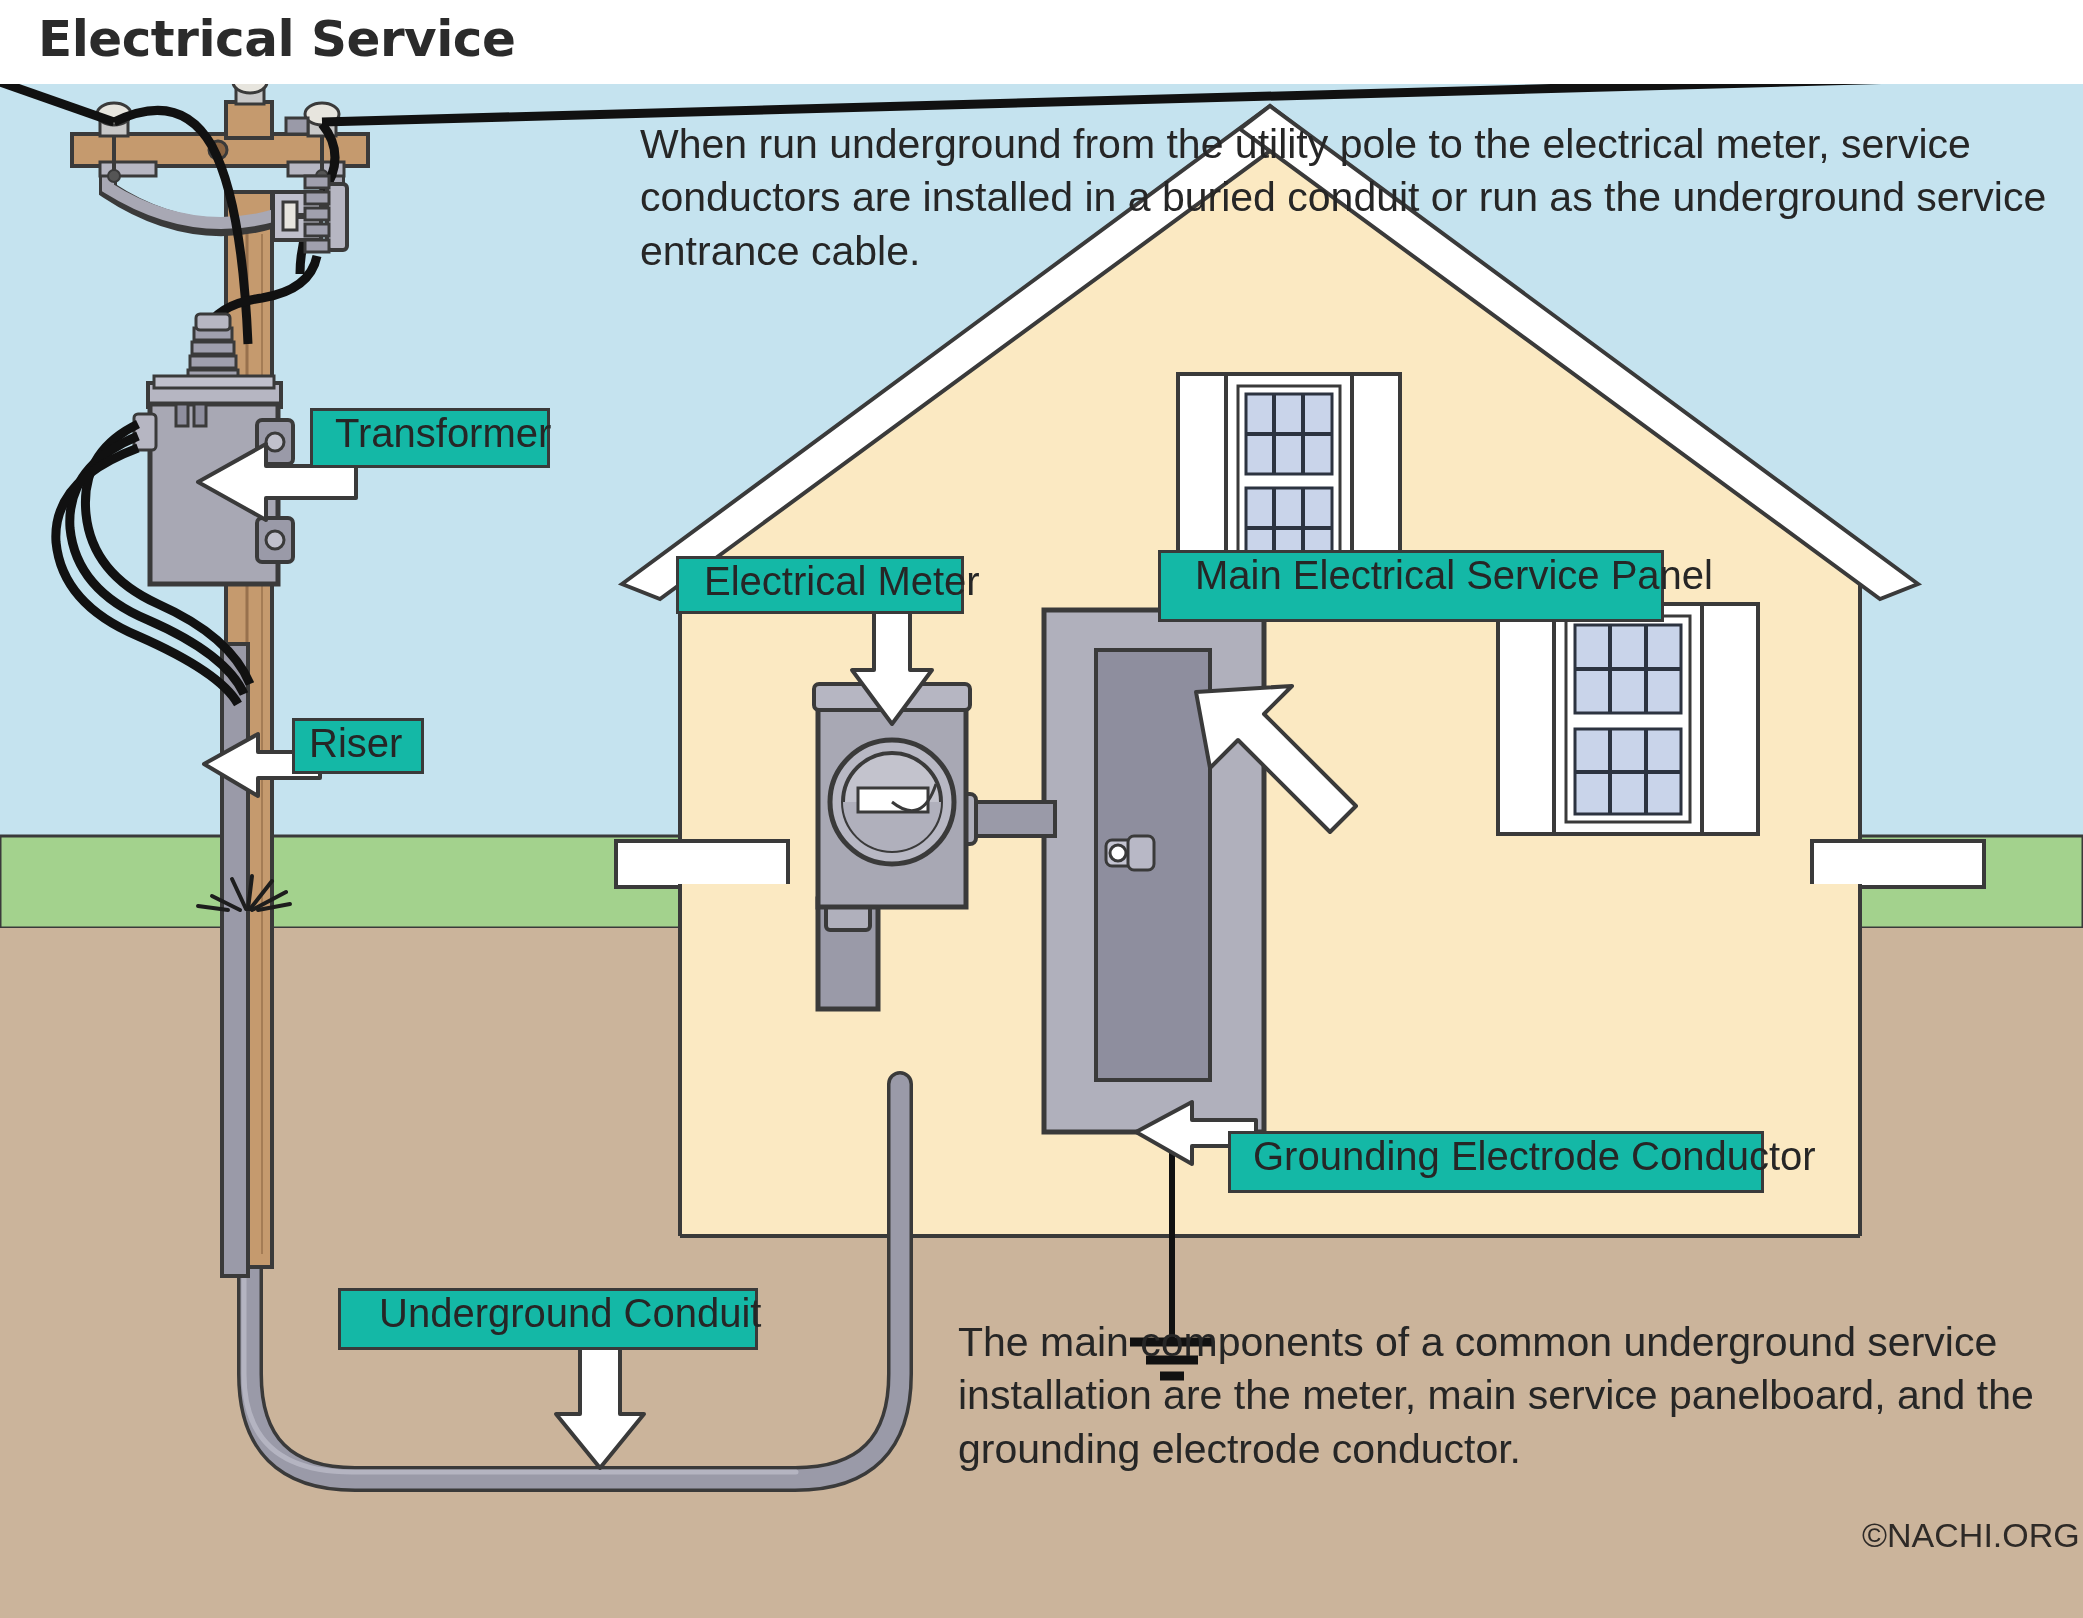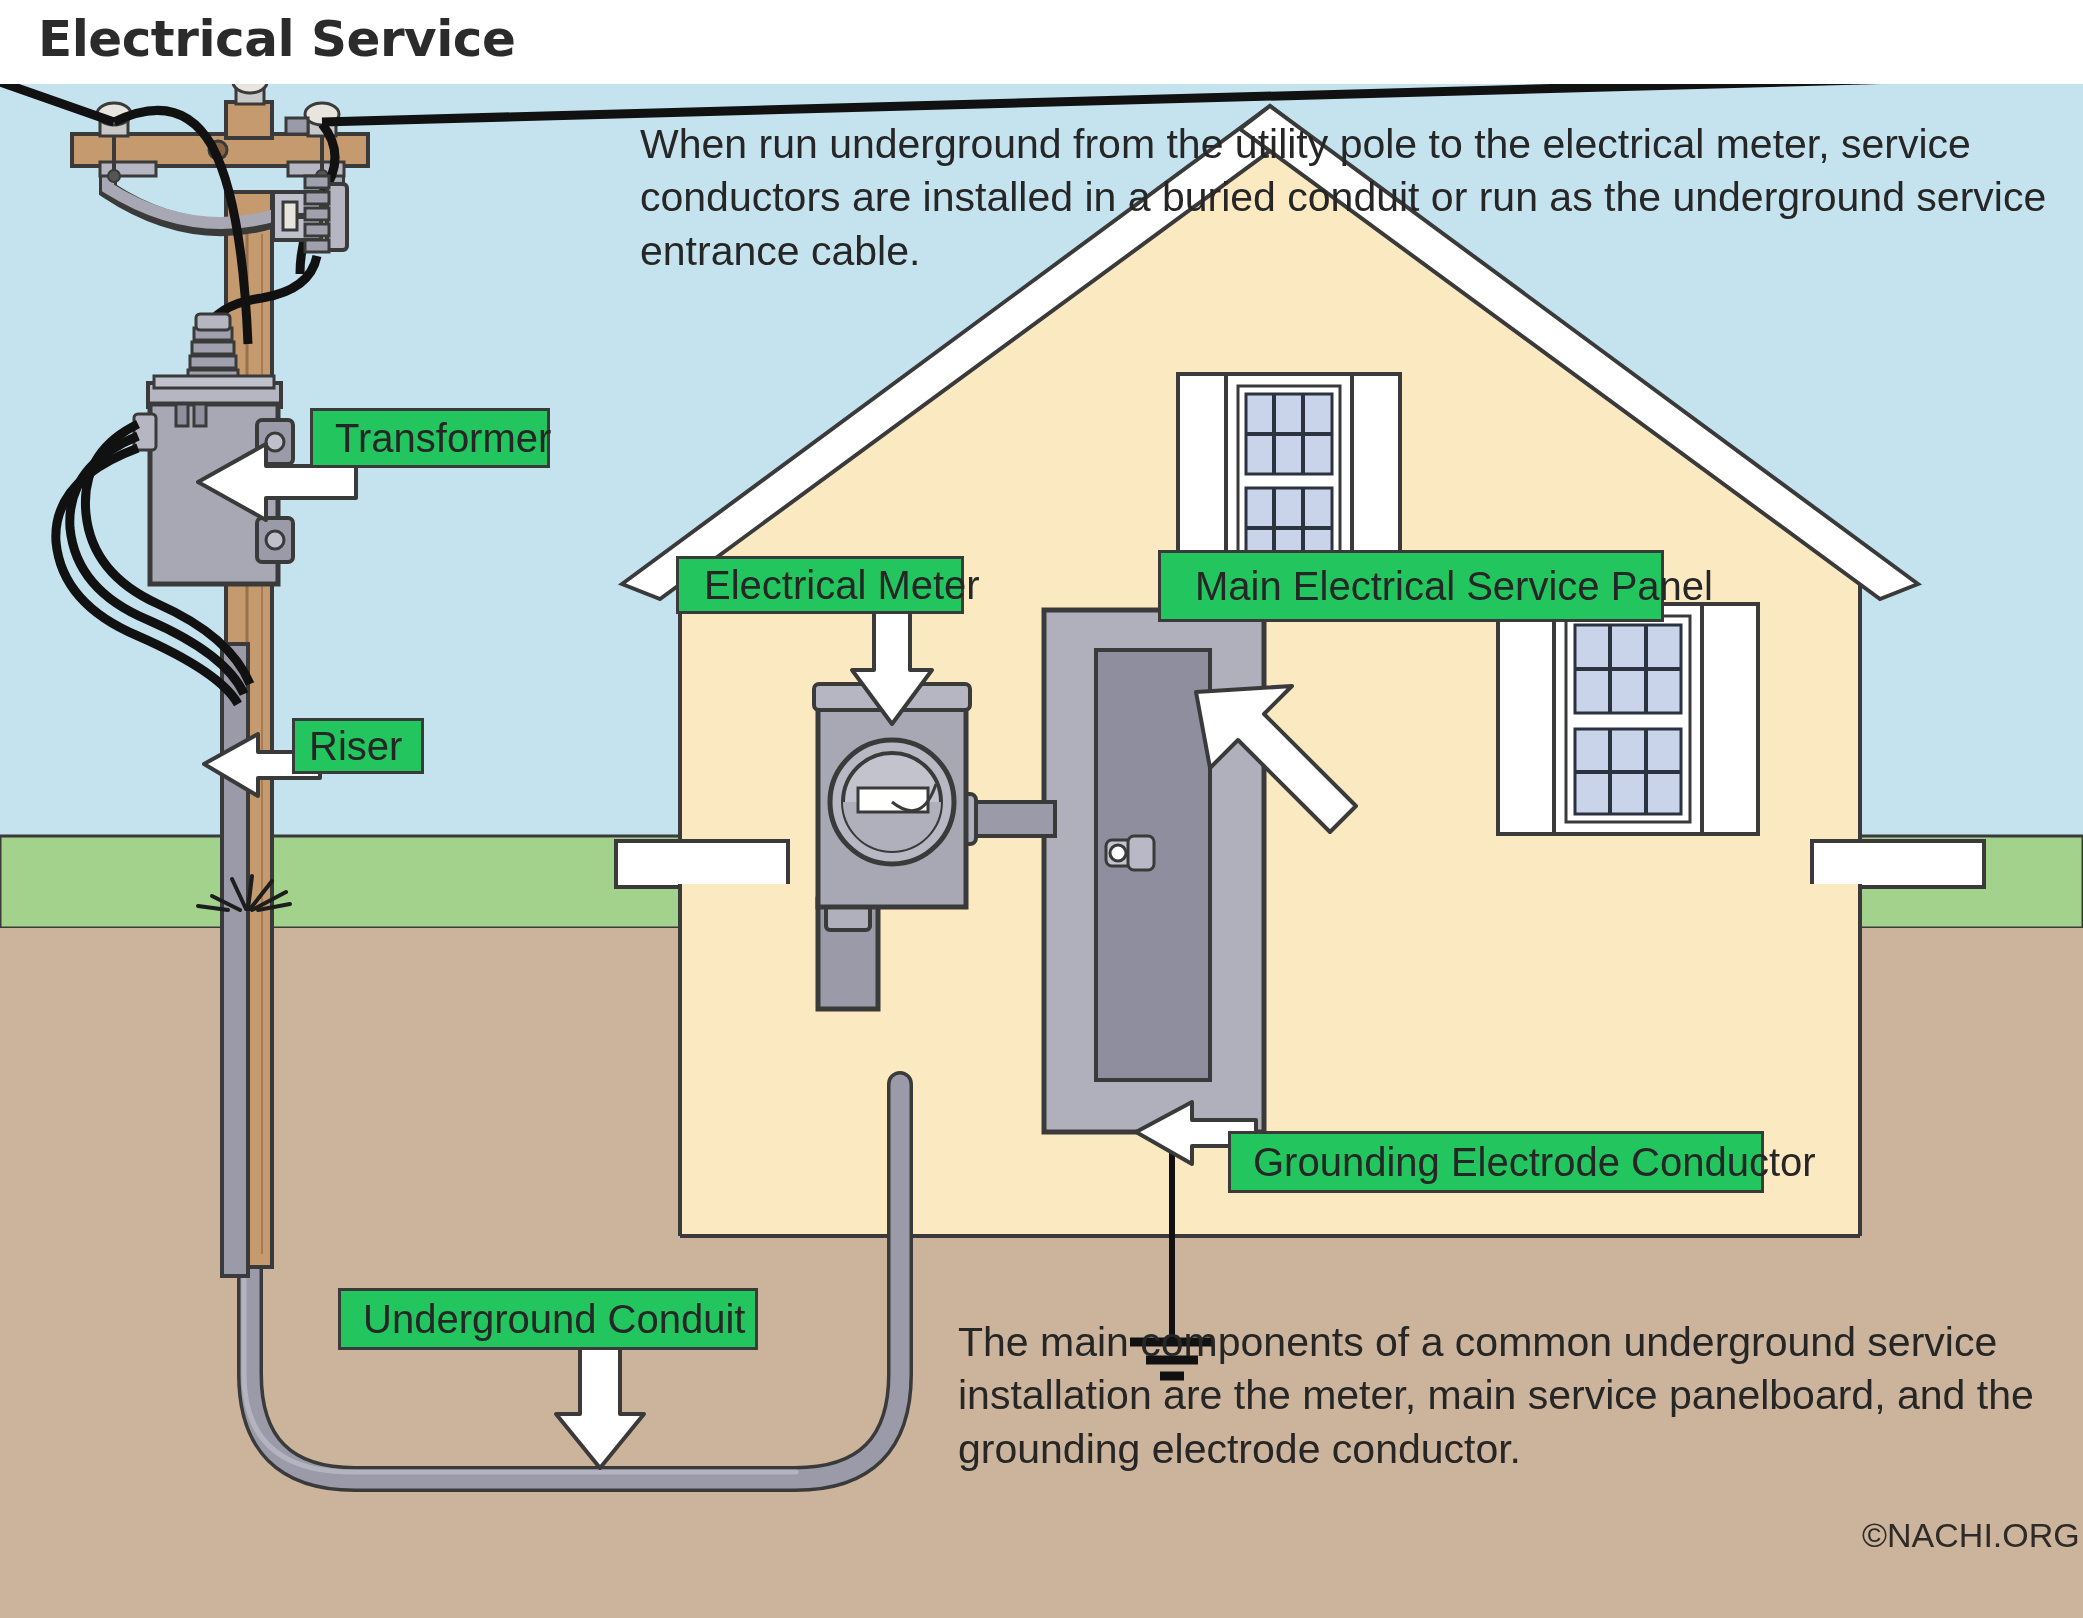--- a/index.html
+++ b/index.html
@@ -22,25 +22,25 @@
   }
   #para-top{left:640px;top:34px;width:1420px;font-size:41px;}
   #para-bottom{left:958px;top:1232px;width:1110px;font-size:41px;}
   #copyright{
     position:absolute;left:1862px;top:1432px;
     font-family:"Liberation Sans",sans-serif;
     font-size:34px;color:#2e2a27;white-space:nowrap;
   }
   .lbl{
     position:absolute;
-    background:#22c55e;
+    background:#14b8a6;
     border:3px solid #3a3a3a;
     font-family:"Liberation Sans",sans-serif;
     font-size:40px;color:#262626;
-    display:flex;align-items:center;
+    display:flex;align-items:flex-start;
     white-space:nowrap;
     box-sizing:border-box;
   }
   .lbl.narrow{font-family:"Liberation Sans Narrow","Liberation Sans",sans-serif;}
 </style>
 </head>
 <body>
 
 <div id="stage">
 
@@ -267,21 +267,21 @@
     </div>
 
     <div class="lbl" style="left:1158px;top:466px;width:506px;height:72px;padding-left:34px;">
       <span>Main Electrical Service Panel</span>
     </div>
 
     <div class="lbl narrow" style="left:1228px;top:1047px;width:536px;height:62px;padding-left:22px;">
       <span>Grounding Electrode Conductor</span>
     </div>
 
-    <div class="lbl" style="left:338px;top:1204px;width:420px;height:62px;padding-left:22px;">
+    <div class="lbl" style="left:338px;top:1204px;width:420px;height:62px;padding-left:38px;">
       <span>Underground Conduit</span>
     </div>
 
     <div class="para" id="para-top">When run underground from the utility pole to the electrical meter, service conductors are installed in a buried conduit or run as the underground service entrance cable.</div>
     <div class="para" id="para-bottom">The main components of a common underground service installation are the meter, main service panelboard, and the grounding electrode conductor.</div>
 
     <div id="copyright">©NACHI.ORG</div>
 
   </div>
 </div>

